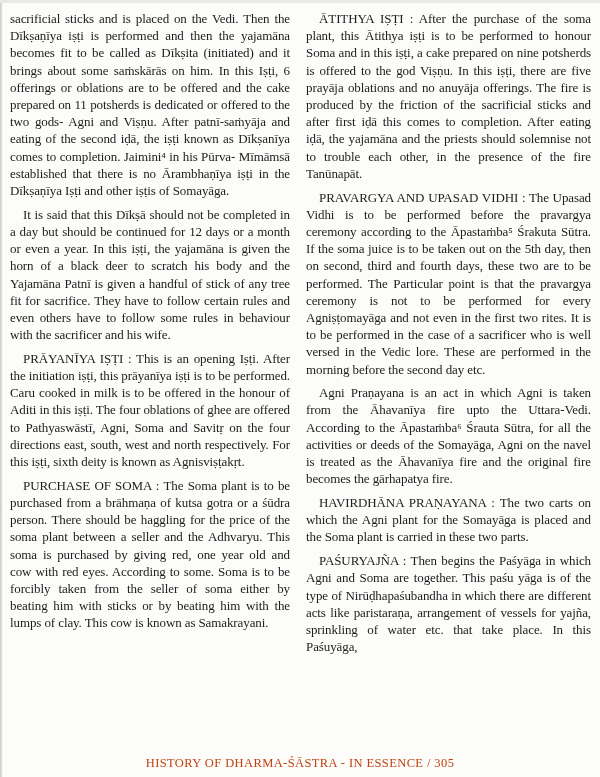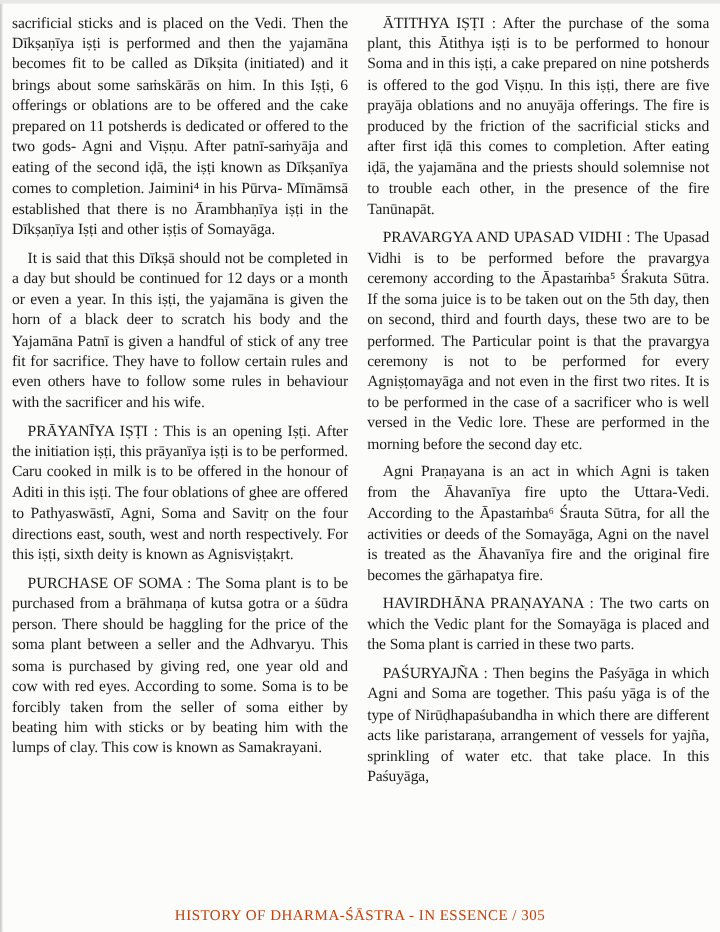--- a/index.html
+++ b/index.html
@@ -71,20 +71,20 @@
       <p class="continued">sacrificial sticks and is placed on the Vedi. Then the Dīkṣaṇīya iṣṭi is performed and then the yajamāna becomes fit to be called as Dīkṣita (initiated) and it brings about some saṁskārās on him. In this Iṣṭi, 6 offerings or oblations are to be offered and the cake prepared on 11 potsherds is dedicated or offered to the two gods- Agni and Viṣṇu. After patnī-saṁyāja and eating of the second iḍā, the iṣṭi known as Dīkṣanīya comes to completion. Jaimini⁴ in his Pūrva- Mīmāmsā established that there is no Ārambhaṇīya iṣṭi in the Dīkṣaṇīya Iṣṭi and other iṣṭis of Somayāga.</p>
       <p>It is said that this Dīkṣā should not be completed in a day but should be continued for 12 days or a month or even a year. In this iṣṭi, the yajamāna is given the horn of a black deer to scratch his body and the Yajamāna Patnī is given a handful of stick of any tree fit for sacrifice. They have to follow certain rules and even others have to follow some rules in behaviour with the sacrificer and his wife.</p>
       <p>PRĀYANĪYA IṢṬI : This is an opening Iṣṭi. After the initiation iṣṭi, this prāyanīya iṣṭi is to be performed. Caru cooked in milk is to be offered in the honour of Aditi in this iṣṭi. The four oblations of ghee are offered to Pathyaswāstī, Agni, Soma and Savitṛ on the four directions east, south, west and north respectively. For this iṣṭi, sixth deity is known as Agnisviṣṭakṛt.</p>
       <p>PURCHASE OF SOMA : The Soma plant is to be purchased from a brāhmaṇa of kutsa gotra or a śūdra person. There should be haggling for the price of the soma plant between a seller and the Adhvaryu. This soma is purchased by giving red, one year old and cow with red eyes. According to some. Soma is to be forcibly taken from the seller of soma either by beating him with sticks or by beating him with the lumps of clay. This cow is known as Samakrayani.</p>
     </div>
 
     <div class="col col-right">
       <p>ĀTITHYA IṢṬI : After the purchase of the soma plant, this Ātithya iṣṭi is to be performed to honour Soma and in this iṣṭi, a cake prepared on nine potsherds is offered to the god Viṣṇu. In this iṣṭi, there are five prayāja oblations and no anuyāja offerings. The fire is produced by the friction of the sacrificial sticks and after first iḍā this comes to completion. After eating iḍā, the yajamāna and the priests should solemnise not to trouble each other, in the presence of the fire Tanūnapāt.</p>
       <p>PRAVARGYA AND UPASAD VIDHI : The Upasad Vidhi is to be performed before the pravargya ceremony according to the Āpastaṁba⁵ Śrakuta Sūtra. If the soma juice is to be taken out on the 5th day, then on second, third and fourth days, these two are to be performed. The Particular point is that the pravargya ceremony is not to be performed for every Agniṣṭomayāga and not even in the first two rites. It is to be performed in the case of a sacrificer who is well versed in the Vedic lore. These are performed in the morning before the second day etc.</p>
       <p>Agni Praṇayana is an act in which Agni is taken from the Āhavanīya fire upto the Uttara-Vedi. According to the Āpastaṁba⁶ Śrauta Sūtra, for all the activities or deeds of the Somayāga, Agni on the navel is treated as the Āhavanīya fire and the original fire becomes the gārhapatya fire.</p>
-      <p>HAVIRDHĀNA PRAṆAYANA : The two carts on which the Vedic plant for the Somayāga is placed and the Soma plant is carried in these two parts.</p>
+      <p>HAVIRDHĀNA PRAṆAYANA : The two carts on which the Agni plant for the Somayāga is placed and the Soma plant is carried in these two parts.</p>
       <p>PAŚURYAJÑA : Then begins the Paśyāga in which Agni and Soma are together. This paśu yāga is of the type of Nirūḍhapaśubandha in which there are different acts like paristaraṇa, arrangement of vessels for yajña, sprinkling of water etc. that take place. In this Paśuyāga,</p>
     </div>
 
   </div>
 
   <div class="page-footer">HISTORY OF DHARMA-ŚĀSTRA - IN ESSENCE / 305</div>
 </div>
 
 </body></html>

